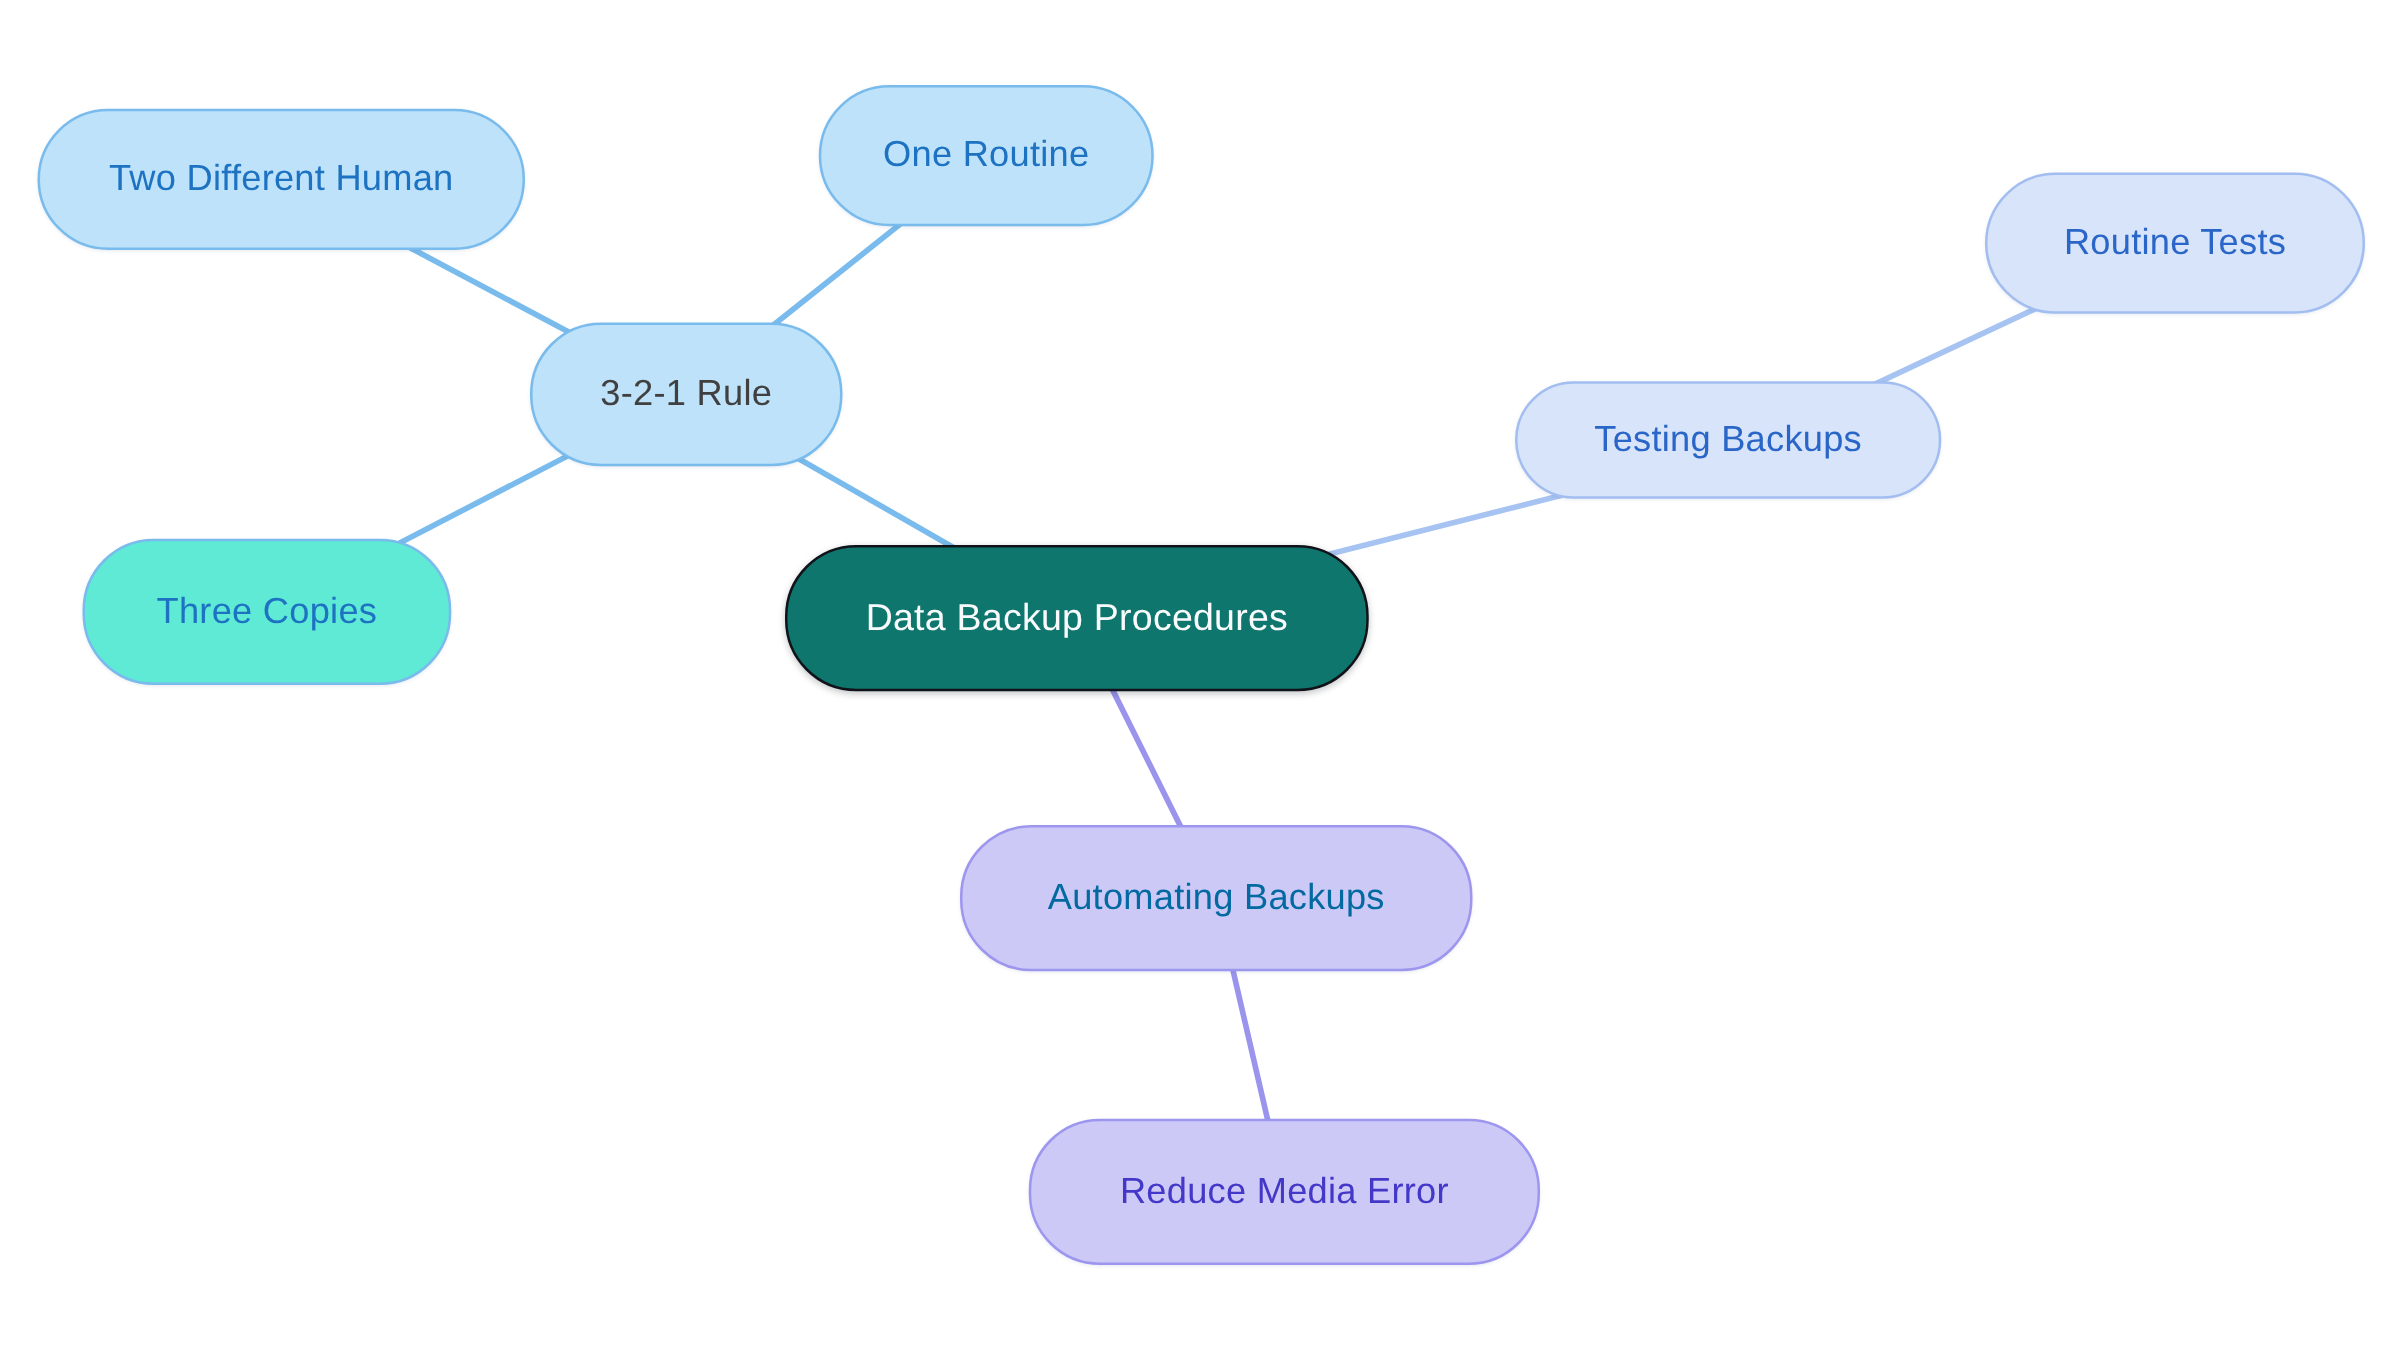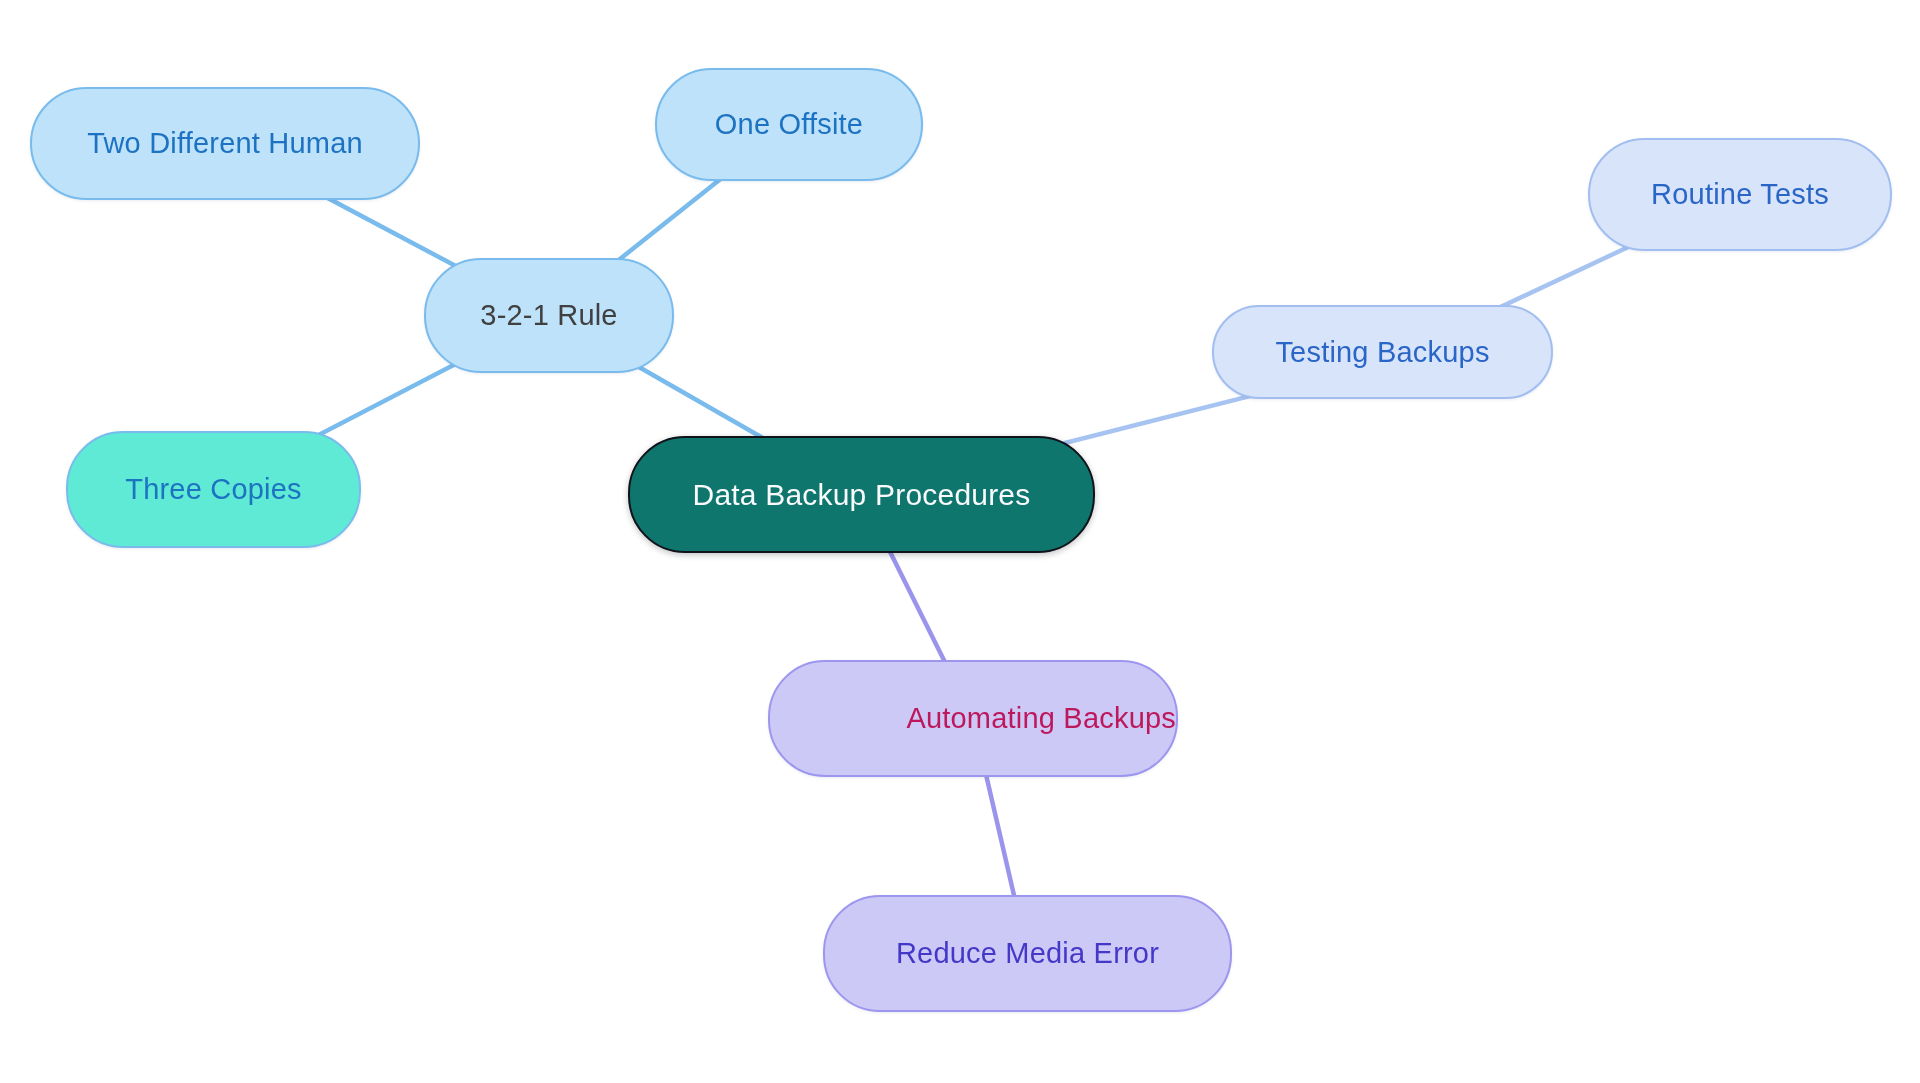--- a/index.html
+++ b/index.html
@@ -67,31 +67,31 @@
       <div class="node central" style="left: 628px; top: 436px; width: 467px; height: 117px; background: #0f766e; border-color: rgb(16, 20, 26); color: rgb(248, 250, 252);">
         <span class="node-label">Data Backup Procedures</span>
       </div>
       <div class="node branch" style="left: 424px; top: 258px; width: 250px; height: 115px; background: rgb(189, 226, 250); border-color: rgb(121, 187, 236); color: #404040;">
         <span class="node-label">3-2-1 Rule</span>
       </div>
       <div class="node branch" style="left: 30px; top: 87px; width: 390px; height: 113px; background: rgb(189, 226, 250); border-color: rgb(121, 187, 236); color: rgb(29, 114, 194);">
         <span class="node-label">Two Different Human</span>
       </div>
       <div class="node branch" style="left: 655px; top: 68px; width: 268px; height: 113px; background: rgb(189, 226, 250); border-color: rgb(121, 187, 236); color: rgb(29, 114, 194);">
-        <span class="node-label">One Offsite</span>
+        <span class="node-label">One Routine</span>
       </div>
       <div class="node branch" style="left: 66px; top: 431px; width: 295px; height: 117px; background: #5eead4; border-color: rgb(121, 187, 236); color: rgb(29, 114, 194);">
         <span class="node-label">Three Copies</span>
       </div>
       <div class="node branch" style="left: 1212px; top: 305px; width: 341px; height: 94px; background: rgb(216, 228, 249); border-color: rgb(162, 190, 241); color: rgb(42, 102, 200);">
         <span class="node-label">Testing Backups</span>
       </div>
       <div class="node branch" style="left: 1588px; top: 138px; width: 304px; height: 113px; background: rgb(216, 228, 249); border-color: rgb(162, 190, 241); color: rgb(42, 102, 200);">
         <span class="node-label">Routine Tests</span>
       </div>
-      <div class="node branch" style="left: 768px; top: 660px; width: 410px; height: 117px; background: rgb(205, 201, 246); border-color: rgb(157, 150, 239); color: #be185d; justify-content: flex-end;">
+      <div class="node branch" style="left: 768px; top: 660px; width: 410px; height: 117px; background: rgb(205, 201, 246); border-color: rgb(157, 150, 239); color: #0369a1;">
         <span class="node-label">Automating Backups</span>
       </div>
       <div class="node branch" style="left: 823px; top: 895px; width: 409px; height: 117px; background: rgb(205, 201, 246); border-color: rgb(157, 150, 239); color: rgb(68, 56, 201);">
         <span class="node-label">Reduce Media Error</span>
       </div>
     </div>
 </div>
 
 </body></html>

